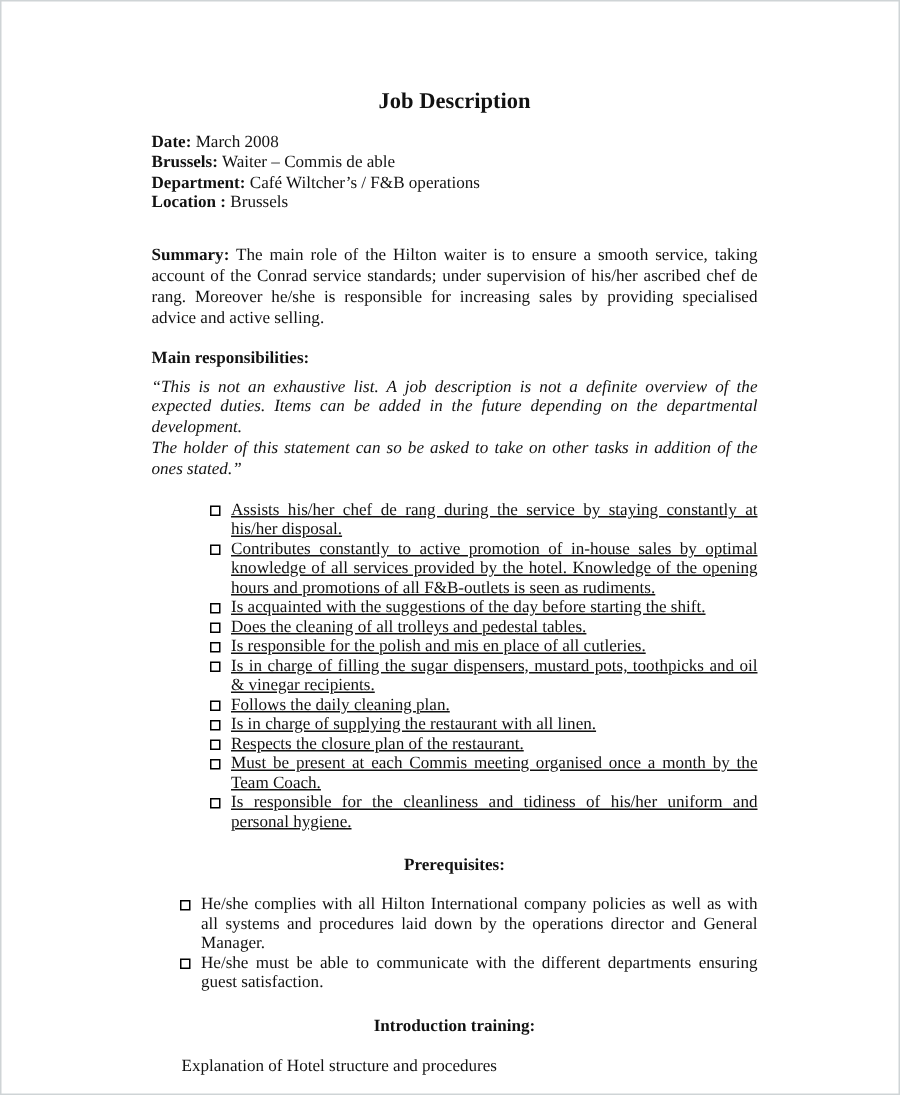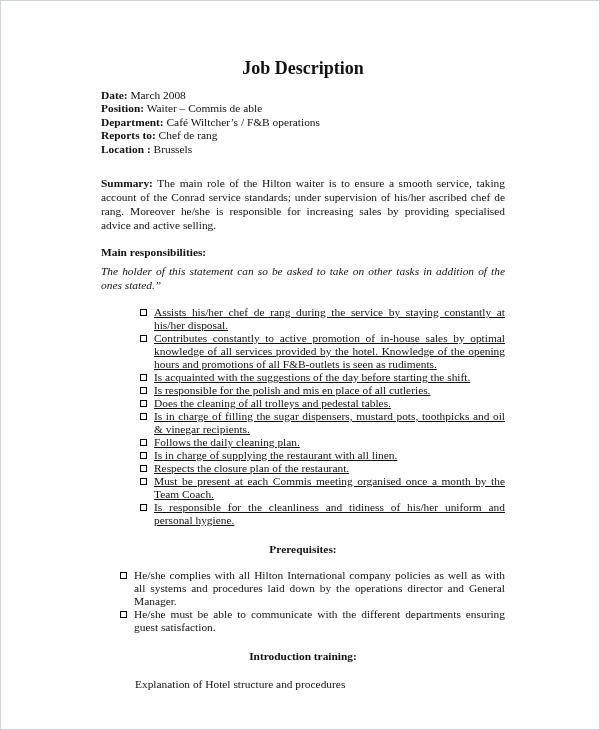--- a/index.html
+++ b/index.html
@@ -9,21 +9,21 @@
     box-sizing:border-box;
     background:#ffffff;
     border:1px solid #cfd4d6;
     padding:60px 94px 0 100px;
     overflow:hidden;
     font-family:"Liberation Serif","DejaVu Serif",serif;
     font-size:11.4px;
     color:#121212;
   }
   .title{
-    font-size:18px;
+    font-size:15px;
     font-weight:bold;
     text-align:center;
     margin:0 0 13px 0;
     line-height:15px;
   }
   .b{font-weight:bold;margin-top:25px;}
   .meta{margin:0 0 20px 0;}
   .meta-row{line-height:13.4px;}
   .para{margin:0 0 13px 0;text-align:justify;line-height:14px;}
   .heading{font-weight:bold;margin:0 0 6px 0;line-height:14px;}
@@ -34,65 +34,62 @@
   .sq{
     position:absolute;top:3.5px;
     width:5px;height:5px;
     border:1px solid #000;
     background:#fff;
   }
   ul.resp li{padding-left:53px;text-decoration:underline;}
   ul.resp .sq{left:39px;}
   ul.prereq li{padding-left:33px;}
   ul.prereq .sq{left:19px;}
-  .indent-line{margin:14px;padding-left:20px;line-height:14px;}
+  .indent-line{margin:0;padding-left:20px;line-height:14px;}
 </style>
 </head>
 <body>
 
 <div class="page">
 
   <h1 class="title">Job Description</h1>
 
   <div class="meta">
 
       <div class="meta-row">
         <span class="b">Date:</span>
         <span>March 2008</span>
       </div>
 
       <div class="meta-row">
-        <span class="b">Position:</span>
+        <span class="b">Brussels:</span>
         <span>Waiter – Commis de able</span>
       </div>
 
       <div class="meta-row">
         <span class="b">Department:</span>
         <span>Café Wiltcher’s / F&amp;B operations</span>
       </div>
 
-      <div class="meta-row">
-        <span class="b">Reports to:</span>
-        <span>Chef de rang</span>
-      </div>
 
       <div class="meta-row">
         <span class="b">Location :</span>
         <span>Brussels</span>
       </div>
     </div>
 
   <p class="para">
     <span class="b">Summary:</span>
     <span>The main role of the Hilton waiter is to ensure a smooth service, taking account of the Conrad service standards; under supervision of his/her ascribed chef de rang.  Moreover he/she is responsible for increasing sales by providing specialised advice and active selling.</span>
   </p>
 
   <p class="heading">Main responsibilities:</p>
 
   <div class="quote">
+    <div>“This is not an exhaustive list.  A job description is not a definite overview of the expected duties. Items can be added in the future depending on the departmental development.</div>
     <div>The holder of this statement can so be asked to take on other tasks in addition of the ones stated.”</div>
   </div>
 
   <ul class="list resp">
 
       <li>
         <span class="sq"></span>
         <span>Assists his/her chef de rang during the service by staying constantly at his/her disposal.</span>
       </li>
 
@@ -101,26 +98,26 @@
         <span>Contributes constantly to active promotion of in-house sales by optimal knowledge of all services provided by the hotel.  Knowledge of the opening hours and promotions of all F&amp;B-outlets is seen as rudiments.</span>
       </li>
 
       <li>
         <span class="sq"></span>
         <span>Is acquainted with the suggestions of the day before starting the shift.</span>
       </li>
 
       <li>
         <span class="sq"></span>
-        <span>Is responsible for the polish and mis en place of all cutleries.</span>
+        <span>Does the cleaning of all trolleys and pedestal tables.</span>
       </li>
 
       <li>
         <span class="sq"></span>
-        <span>Does the cleaning of all trolleys and pedestal tables.</span>
+        <span>Is responsible for the polish and mis en place of all cutleries.</span>
       </li>
 
       <li>
         <span class="sq"></span>
         <span>Is in charge of filling the sugar dispensers, mustard pots, toothpicks and oil &amp; vinegar recipients.</span>
       </li>
 
       <li>
         <span class="sq"></span>
         <span>Follows the daily cleaning plan.</span>

